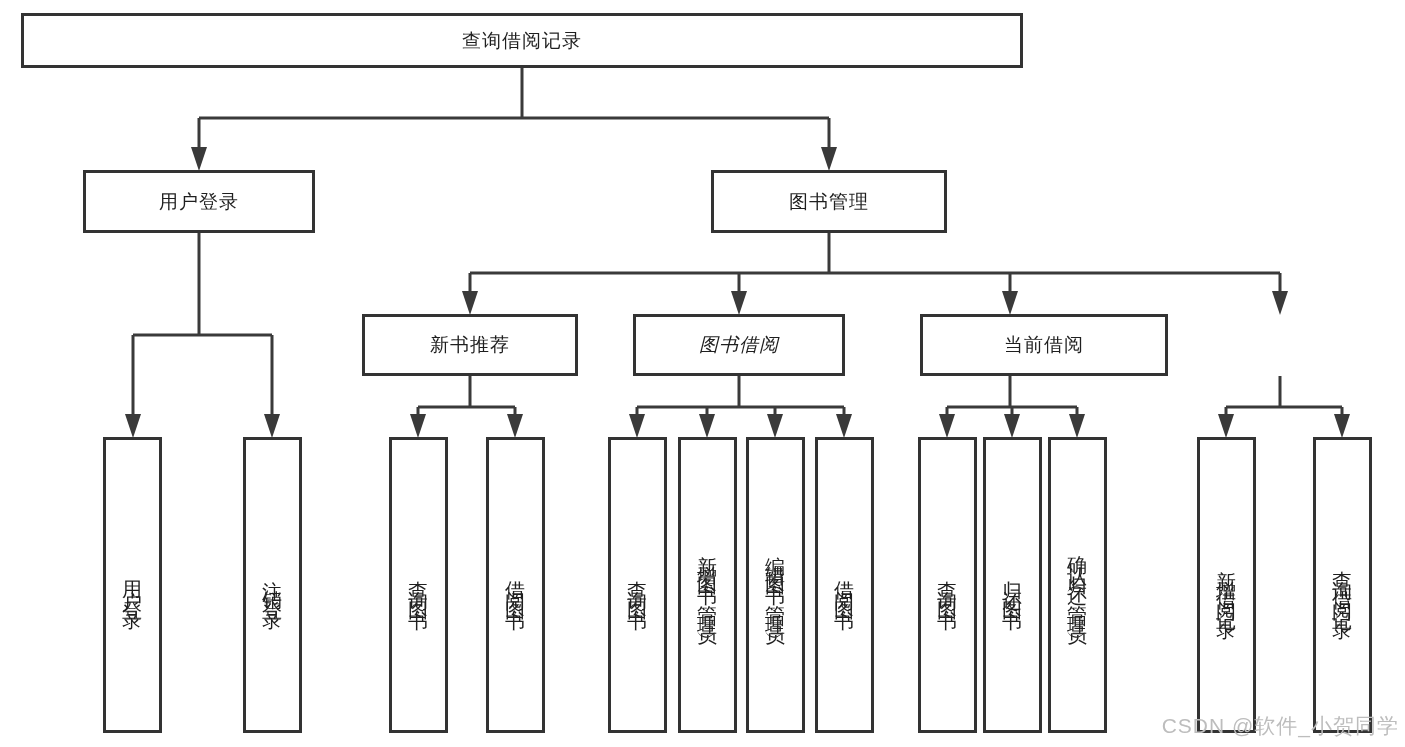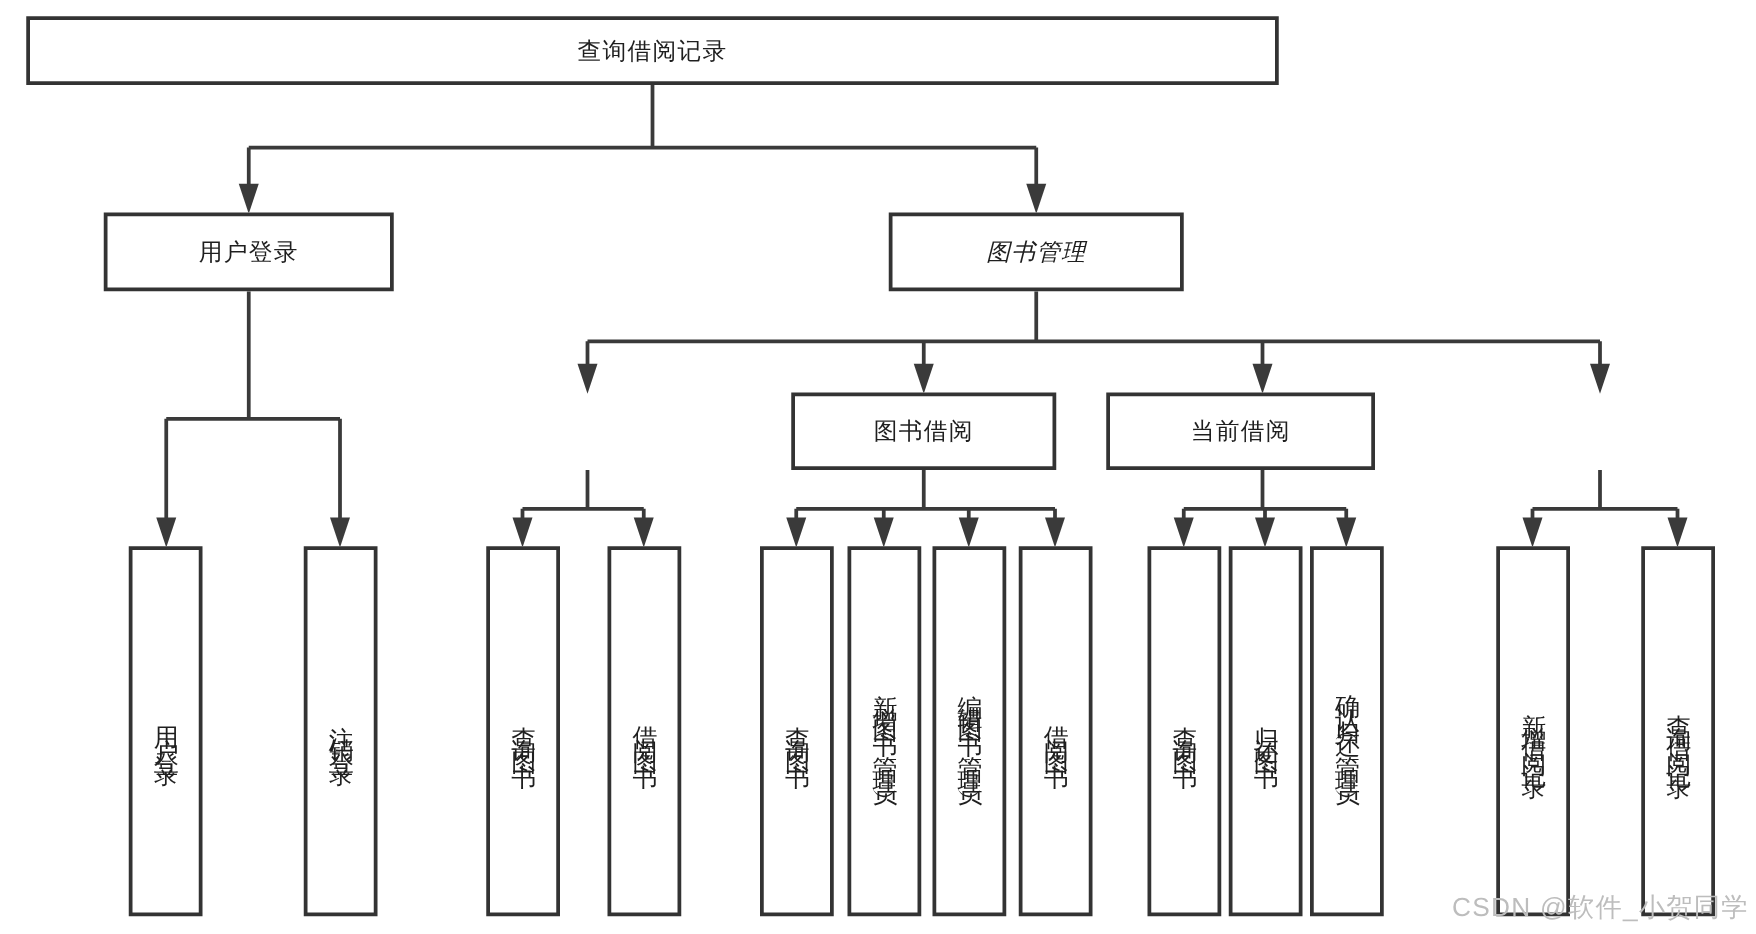--- a/index.html
+++ b/index.html
@@ -96,24 +96,25 @@
     <g>
       <path class="spine" d="M1280 376 V407 M1226 407 H1342 M1226 407 V416 M1342 407 V416"></path>
       <polygon class="arrowhead" points="1218,414 1234,414 1226,438"></polygon>
       <polygon class="arrowhead" points="1334,414 1350,414 1342,438"></polygon>
     </g>
   </svg>
 
   <div class="node hbox" style="left:21px; top:13px; width:1002px; height:55px;">查询借阅记录</div>
 
   <div class="node hbox" style="left:83px; top:170px; width:232px; height:63px;">用户登录</div>
-  <div class="node hbox" style="left:711px; top:170px; width:236px; height:63px;font-style:italic;">图书管理</div>
+  <div class="node hbox" style="left:711px; top:170px; width:236px; height:63px;">图书管理</div>
 
-  <div class="node hbox" style="left:633px; top:314px; width:212px; height:62px;">图书借阅</div>
-  <div class="node hbox" style="left:885px; top:314px; width:215px; height:62px;">当前借阅</div>
+  <div class="node hbox" style="left:362px; top:314px; width:216px; height:62px;">新书推荐</div>
+  <div class="node hbox" style="left:633px; top:314px; width:212px; height:62px;font-style:italic;">图书借阅</div>
+  <div class="node hbox" style="left:920px; top:314px; width:248px; height:62px;">当前借阅</div>
 
   <div class="node vbox" style="left:103px; top:437px; width:59px; height:296px;">用户登录</div>
   <div class="node vbox" style="left:243px; top:437px; width:59px; height:296px;">注销登录</div>
 
   <div class="node vbox" style="left:389px; top:437px; width:59px; height:296px;">查询图书</div>
   <div class="node vbox" style="left:486px; top:437px; width:59px; height:296px;">借阅图书</div>
 
   <div class="node vbox" style="left:608px; top:437px; width:59px; height:296px;">查询图书</div>
   <div class="node vbox" style="left:678px; top:437px; width:59px; height:296px;">新增图书（管理员）</div>
   <div class="node vbox" style="left:746px; top:437px; width:59px; height:296px;">编辑图书（管理员）</div>

